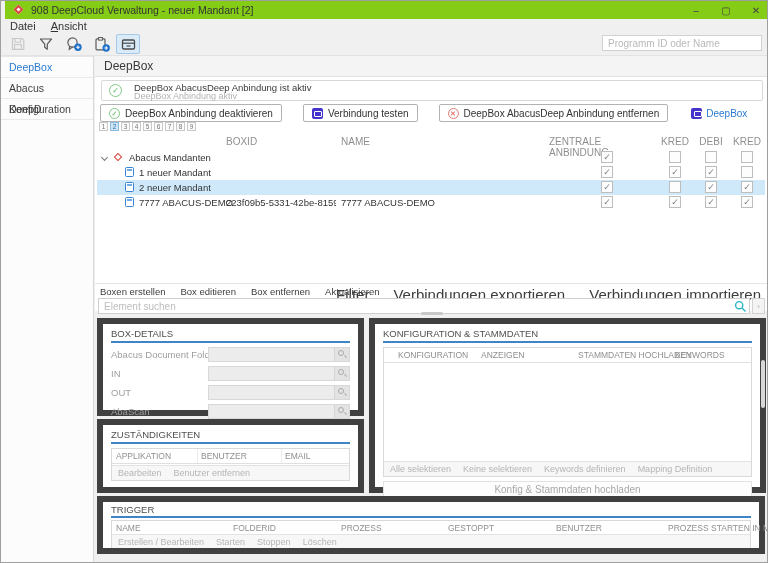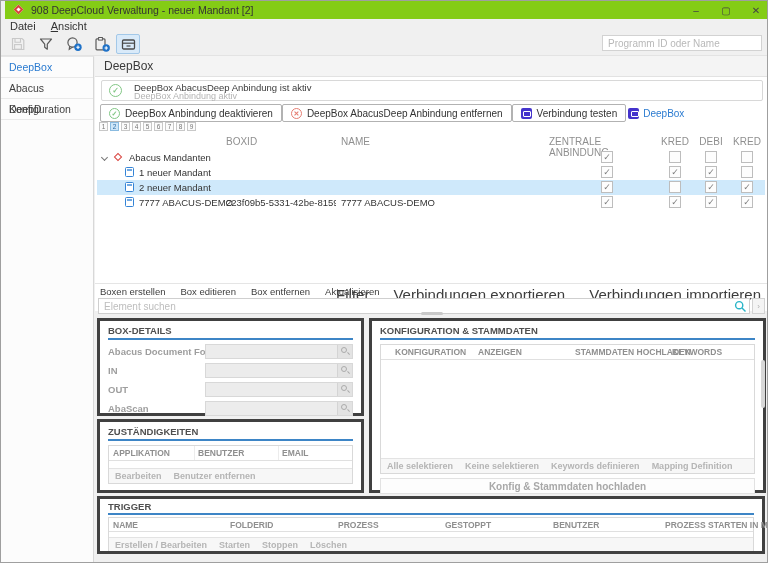--- a/index.html
+++ b/index.html
@@ -34,21 +34,21 @@
   .content-header { position:absolute; left:94px; top:55px; right:0; height:21px; background:#f4f4f4; border-bottom:1px solid #e2e2e2; line-height:21px; padding-left:9px; font-size:12px; color:#3a3a3a; }
   .white-area { position:absolute; left:94px; top:76px; right:0; height:234px; background:#fff; }
 
   
   .status-banner { position:absolute; left:100px; top:79px; width:662px; height:21px; background:#fff; border:1px solid #d8d8d8; border-radius:2px; }
   .status-icon { position:absolute; left:7px; top:3px; width:13px; height:13px; border:1.6px solid #82c785; border-radius:50%; color:#82c785; font-size:8px; line-height:11px; text-align:center; font-weight:bold; }
   .status-title { position:absolute; left:32px; top:1px; font-size:9.5px; color:#3a3a3a; }
   .status-sub { position:absolute; left:32px; top:10px; font-size:9px; color:#b3b3b3; }
 
   
-  .btn-row { position:absolute; left:99px; top:103px; height:18px; display:flex; gap:0; align-items:center; }
+  .btn-row { position:absolute; left:99px; top:103px; height:18px; display:flex; gap:21px; align-items:center; }
   .abtn { display:inline-flex; align-items:center; gap:5px; height:18px; padding:0 8px; border:1px solid #b2b2b2; border-radius:2px; background:#fff; font-size:10px; color:#333; font-family:"Liberation Sans", sans-serif; }
   .ic-check { width:11px; height:11px; border:1.3px solid #82c785; border-radius:50%; color:#82c785; font-size:7px; line-height:9px; text-align:center; font-weight:bold; }
   .ic-x { width:11px; height:11px; border:1.3px solid #e57d72; border-radius:50%; color:#e57d72; font-size:7px; line-height:9px; text-align:center; font-weight:bold; }
   .ic-dbox { width:11px; height:11px; background:#4433cc; border-radius:2px; position:relative; }
   .ic-dbox::after { content:""; position:absolute; left:2.5px; top:3px; width:6px; height:4.5px; border:1.2px solid #fff; border-radius:1px; }
   .deepbox-link { display:inline-flex; align-items:center; gap:4px; font-size:10px; color:#2b7bd0; margin-left:2px; }
 
   
   .pager { position:absolute; left:98px; top:121px; display:flex; gap:2px; }
   .pg { width:9px; height:9px; border:1px solid #c8c8c8; background:#fbfbfb; font-size:6.5px; color:#777; display:flex; align-items:center; justify-content:center; }
@@ -77,21 +77,21 @@
   
   .search-input { position:absolute; left:97px; top:297px; width:652px; height:16px; border:1px solid #cfcfcf; background:#fff; font-size:10px; padding:0 20px 0 5px; color:#555; font-family:"Liberation Sans", sans-serif; }
   .search-input::placeholder { color:#bdbdbd; }
   .search-glass { position:absolute; left:733px; top:299px; }
   .search-extra { position:absolute; left:751px; top:297px; width:13px; height:16px; border:1px solid #d2d2d2; background:#f4f4f4; color:#b0b0b0; font-size:8px; text-align:center; line-height:15px; }
 
   .grip { position:absolute; left:420px; top:311px; width:22px; height:3px; background:#c9c9c9; border-radius:2px; }
   .vscroll { position:absolute; left:760px; top:359px; width:4px; height:48px; background:#d8d8d8; border-radius:2px; }
 
   
-  .panel { position:absolute; background:#fff; border:3px solid #404040;font-weight:bold; }
+  .panel { position:absolute; background:#fff; border:6px solid #404040; }
   .ptitle { position:absolute; left:8px; top:4px; font-size:9.5px; color:#4f4f4f; }
   .pline { position:absolute; left:8px; right:8px; top:17px; height:2px; background:#3d85c6; }
 
   .fld-label { position:absolute; left:8px; font-size:9.5px; color:#9e9e9e; line-height:15px; }
   .fld { position:absolute; left:105px; right:8px; height:15px; background:#ececec; border:1px solid #d8d8d8; }
   .fld-btn { position:absolute; right:0; top:0; width:15px; height:13px; background:#e3e3e3; border-left:1px solid #d4d4d4; }
   .mini-glass { position:absolute; left:3px; top:2px; width:6px; height:6px; border:1.2px solid #ababab; border-radius:50%; }
   .mini-glass::after { content:""; position:absolute; left:5px; top:5px; width:3px; height:1.2px; background:#ababab; transform:rotate(45deg); }
 
   .itable { position:absolute; border:1px solid #d9d9d9; background:#fff; }
@@ -176,26 +176,26 @@
     <span class="status-title">DeepBox AbacusDeep Anbindung ist aktiv</span>
     <span class="status-sub">DeepBox Anbindung aktiv</span>
   </div>
 
   <div class="btn-row">
     <button class="abtn">
       <span class="ic-check">✓</span>
       <span>DeepBox Anbindung deaktivieren</span>
     </button>
     <button class="abtn">
+      <span class="ic-dbox"></span>
+      <span>Verbindung testen</span>
+    </button>
+    <button class="abtn">
       <span class="ic-x">✕</span>
       <span>DeepBox AbacusDeep Anbindung entfernen</span>
-    </button>
-    <button class="abtn">
-      <span class="ic-dbox"></span>
-      <span>Verbindung testen</span>
     </button>
     <span class="deepbox-link">
       <span class="ic-dbox"></span>
       <span>DeepBox</span>
     </span>
   </div>
 
   <div class="pager">
     <span class="pg">1</span>
     <span class="pg active">2</span>

